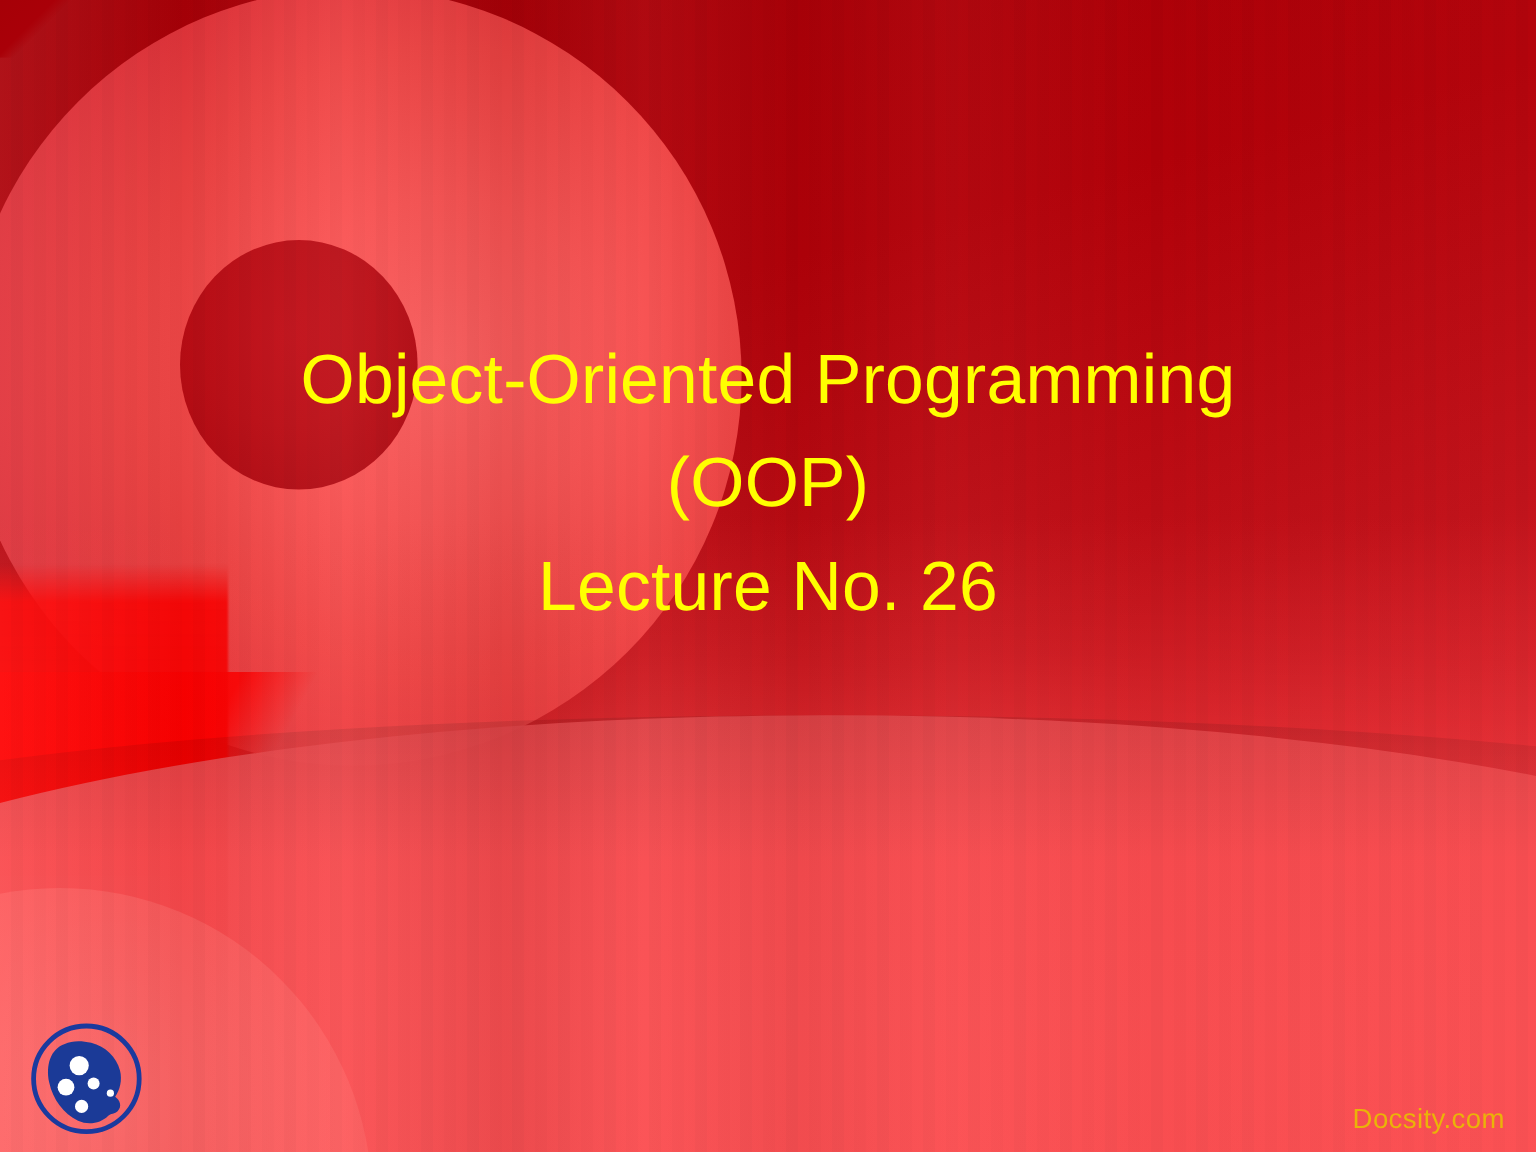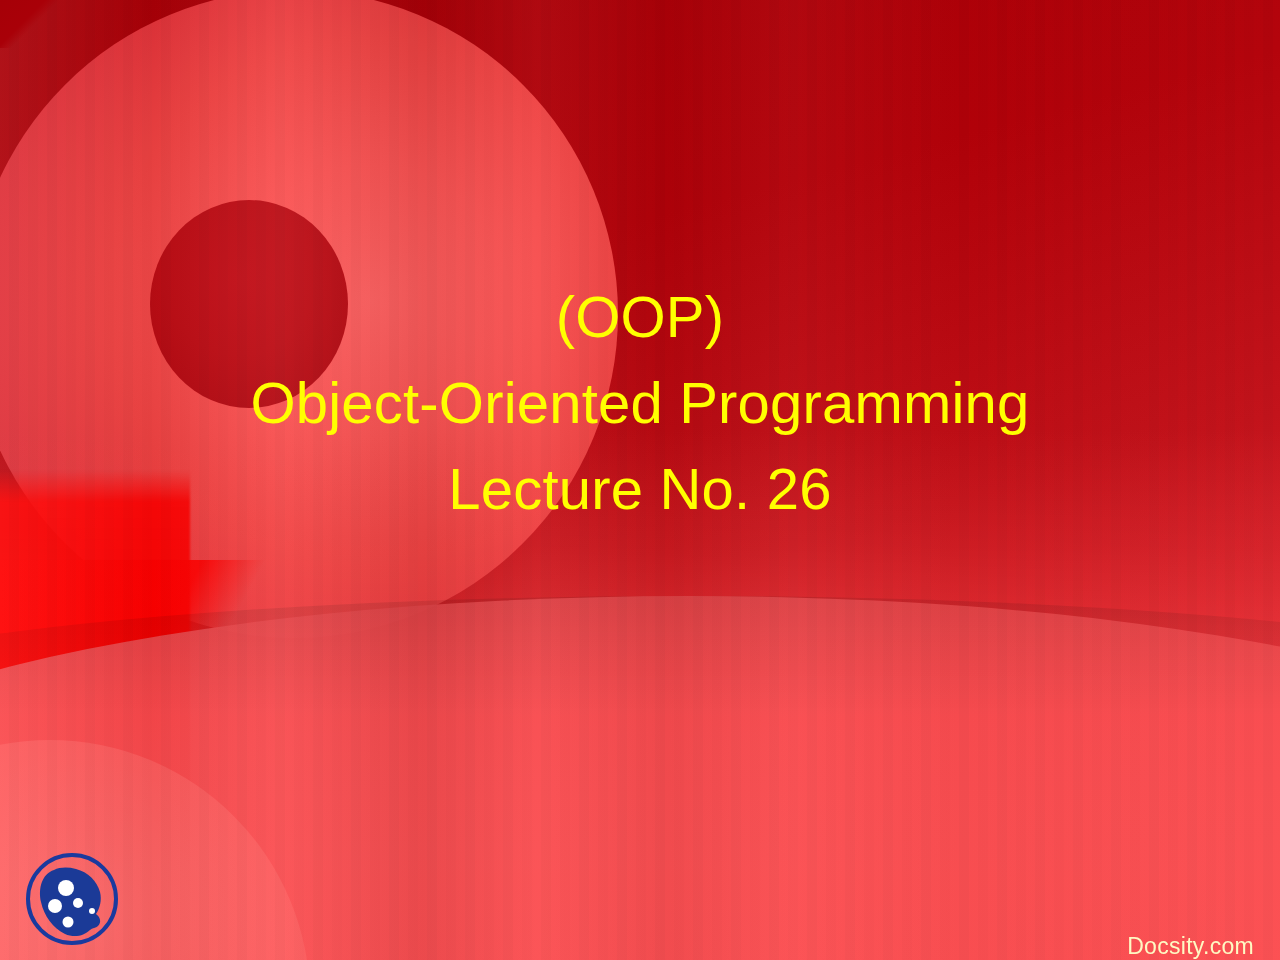--- a/index.html
+++ b/index.html
@@ -170,22 +170,22 @@
   #docsity-logo {
     position: absolute;
     left: 22px;
     bottom: 10px;
     width: 100px;
     height: 102px;
   }
   #docsity-url {
     position: absolute;
     right: 26px;
-    bottom: 0;
-    color: #fef9c3;
+    bottom: 14px;
+    color: #eab308;
     font-size: 23px;
     letter-spacing: .3px;
   }
 </style>
 </head>
 <body>
 
 <div id="slide">
 
   <div class="layer" id="bg-base"></div>
@@ -195,22 +195,22 @@
   <div class="layer" id="bg-vivid-left"></div>
   <div class="layer" id="bg-vivid-wedge"></div>
   <div class="layer" id="bg-wave"></div>
   <div class="layer" id="bg-wave-ridge"></div>
   <div class="layer" id="bg-wave-circle"></div>
   <div class="layer" id="bg-stripes-wide"></div>
   <div class="layer" id="bg-stripes"></div>
   <div class="layer" id="bg-corner-dark"></div>
 
   <div id="title-block">
+    <span class="tline">Object-Oriented Programming</span>
     <span class="tline">(OOP)</span>
-    <span class="tline">Object-Oriented Programming</span>
     <span class="tline">Lecture No. 26</span>
   </div>
 
   <div id="docsity-logo">
     <svg width="100" height="102" viewBox="0 0 100 102">
       <circle cx="50" cy="51" r="44" fill="none" stroke="#1a3a9e" stroke-width="4"></circle>
       <path d="M32 22 C20 26 16 40 19 54 C22 68 31 80 43 86 C52 90 62 88 68 82
                C70 80 74 80 76 78 C80 74 78 69 74 66 C78 60 80 52 78 44
                C75 33 66 24 54 21 C46 19 38 19 32 22 Z" fill="#1b3a97"></path>
       <circle cx="44" cy="40" r="8" fill="#ffffff"></circle>

